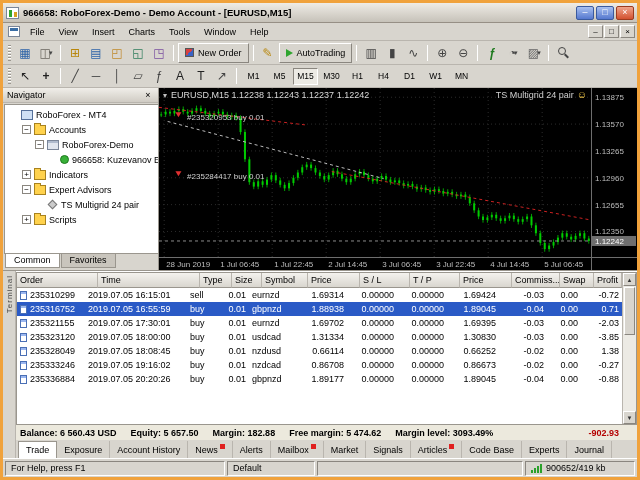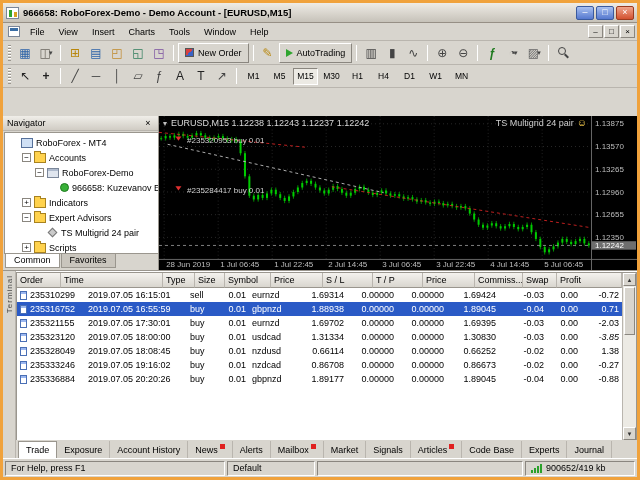--- a/index.html
+++ b/index.html
@@ -40,21 +40,21 @@
   .no-icon{width:9px;height:9px;background:linear-gradient(135deg,#d84040 50%,#3a62c4 50%);border:1px solid #555;flex:none;}
   .at-icon{width:0;height:0;border-left:7px solid #2fa52f;border-top:4px solid transparent;border-bottom:4px solid transparent;flex:none;}
   .dd{font-size:7px;color:#444;margin-left:-2px;}
   .search-g{width:11px;height:11px;position:relative;display:inline-block;}
   .search-g::before{content:"";position:absolute;width:6px;height:6px;border:1.5px solid #444;border-radius:50%;left:0;top:0;}
   .search-g::after{content:"";position:absolute;width:5px;height:2px;background:#444;transform:rotate(45deg);left:6px;top:8px;}
   .tf-btn{width:25px;height:17px;flex:none;display:flex;align-items:center;justify-content:center;font-size:8.5px;
     border:1px solid transparent;background:none;font-family:inherit;padding:0;}
   .tf-btn.active{border-color:#8a867f #fff #fff #8a867f;background:#eceae4;}
   
-  .main{flex:1;display:flex;min-height:0;margin-top:28px;}
+  .main{flex:1;display:flex;min-height:0;}
   .navigator{width:156px;flex:none;display:flex;flex-direction:column;border-right:1px solid #9a968e;background:#d8d5ce;}
   .nav-header{height:15px;flex:none;display:flex;align-items:center;padding:0 4px;
     background:linear-gradient(#f0eee9,#d0ccc4);border-bottom:1px solid #b9b5ae;}
   .nav-close{margin-left:auto;width:12px;text-align:center;}
   .nav-tree{flex:1;background:#fff;border:1px solid #9a968e;border-right:none;margin:1px 0 0 1px;overflow:hidden;padding-top:2px;}
   .tree-row{display:flex;align-items:center;height:15px;gap:3px;white-space:nowrap;}
   .toggle{width:9px;height:9px;flex:none;border:1px solid #8a867f;background:#fff;font-size:8px;line-height:7px;text-align:center;}
   .ic{width:12px;height:10px;flex:none;display:inline-block;}
   .ic-monitor{background:#cfe0f5;border:1px solid #55709a;}
   .ic-folder{background:#ffd24d;border:1px solid #a8821f;position:relative;}
@@ -564,21 +564,21 @@
   </div>
 
   <div class="terminal">
     <div class="term-side">
       <span>Terminal</span>
     </div>
     <div class="term-main">
       <div class="orders-wrap">
         <div class="orders">
           <div class="orders-head" id="orders-head">
-              <div class="th" style="width: 44px;">Order</div>
+              <div class="th" style="width: 81px;">Order</div>
               <div class="th" style="width: 102px;">Time</div>
               <div class="th" style="width: 32px;">Type</div>
               <div class="th" style="width: 30px;">Size</div>
               <div class="th" style="width: 46px;">Symbol</div>
               <div class="th" style="width: 52px;">Price</div>
               <div class="th" style="width: 50px;">S / L</div>
               <div class="th" style="width: 50px;">T / P</div>
               <div class="th" style="width: 52px;">Price</div>
               <div class="th" style="width: 48px; text-align: center;">Commiss...</div>
               <div class="th" style="width: 34px;">Swap</div>
@@ -644,21 +644,21 @@
                 <div class="td" style="width: 102px;">2019.07.05 18:00:00</div>
                 <div class="td" style="width: 32px;">buy</div>
                 <div class="td r" style="width: 30px;">0.01</div>
                 <div class="td" style="width: 46px;">usdcad</div>
                 <div class="td r" style="width: 52px; text-align: right;">1.31334</div>
                 <div class="td r" style="width: 50px;">0.00000</div>
                 <div class="td r" style="width: 50px;">0.00000</div>
                 <div class="td r" style="width: 52px;">1.30830</div>
                 <div class="td r" style="width: 48px;">-0.03</div>
                 <div class="td r" style="width: 34px;">0.00</div>
-                <div class="td r" style="width: 43px; flex: 1 1 0%; font-style: italic;">-3.85</div>
+                <div class="td r" style="width: 43px; flex: 1 1 0%;">-3.85</div>
               </div>
               <div class="tr">
                 <div class="td" style="width: 68px;">
                   <span class="doc"></span>
                   <span>235328049</span>
                 </div>
                 <div class="td" style="width: 102px;">2019.07.05 18:08:45</div>
                 <div class="td" style="width: 32px;">buy</div>
                 <div class="td r" style="width: 30px;">0.01</div>
                 <div class="td" style="width: 46px;">nzdusd</div>
@@ -706,20 +706,28 @@
               </div>
             </div>
         </div>
         <div class="vscroll">
           <button class="vs-btn">▲</button>
           <div class="vs-thumb"></div>
           <div style="flex:1"></div>
           <button class="vs-btn">▼</button>
         </div>
       </div>
+      <div class="balance-row">
+        <span>Balance: 6 560.43 USD</span>
+        <span>Equity: 5 657.50</span>
+        <span>Margin: 182.88</span>
+        <span>Free margin: 5 474.62</span>
+        <span>Margin level: 3093.49%</span>
+        <span class="float-pl">-902.93</span>
+      </div>
       <div class="term-tabs" id="term-tabs">
           <span class="term-tab active">
             <span>Trade</span>
           </span>
           <span class="term-tab">
             <span>Exposure</span>
           </span>
           <span class="term-tab">
             <span>Account History</span>
           </span>

